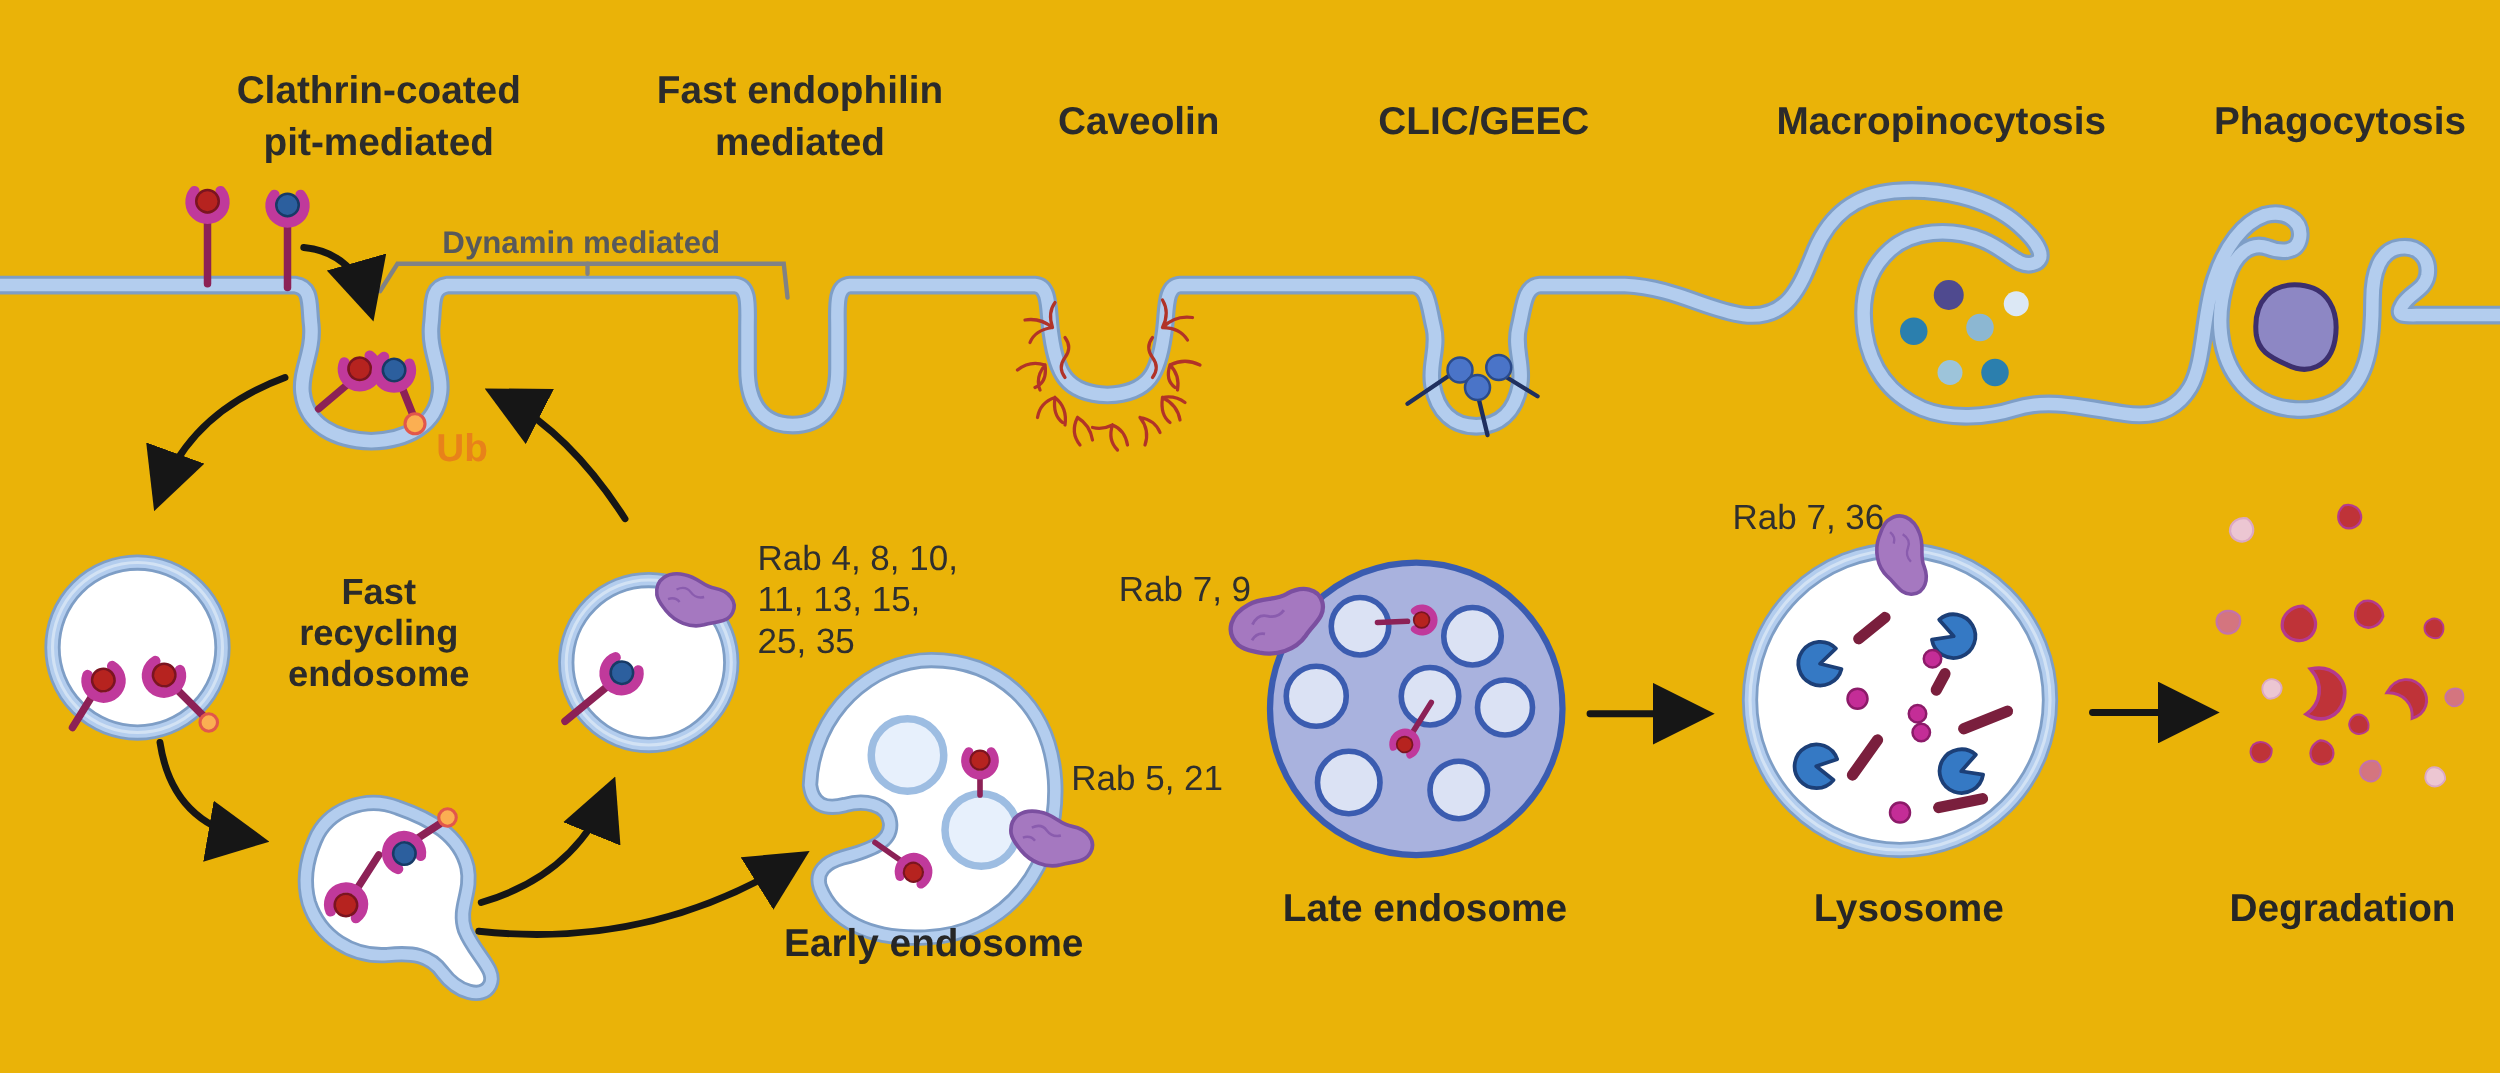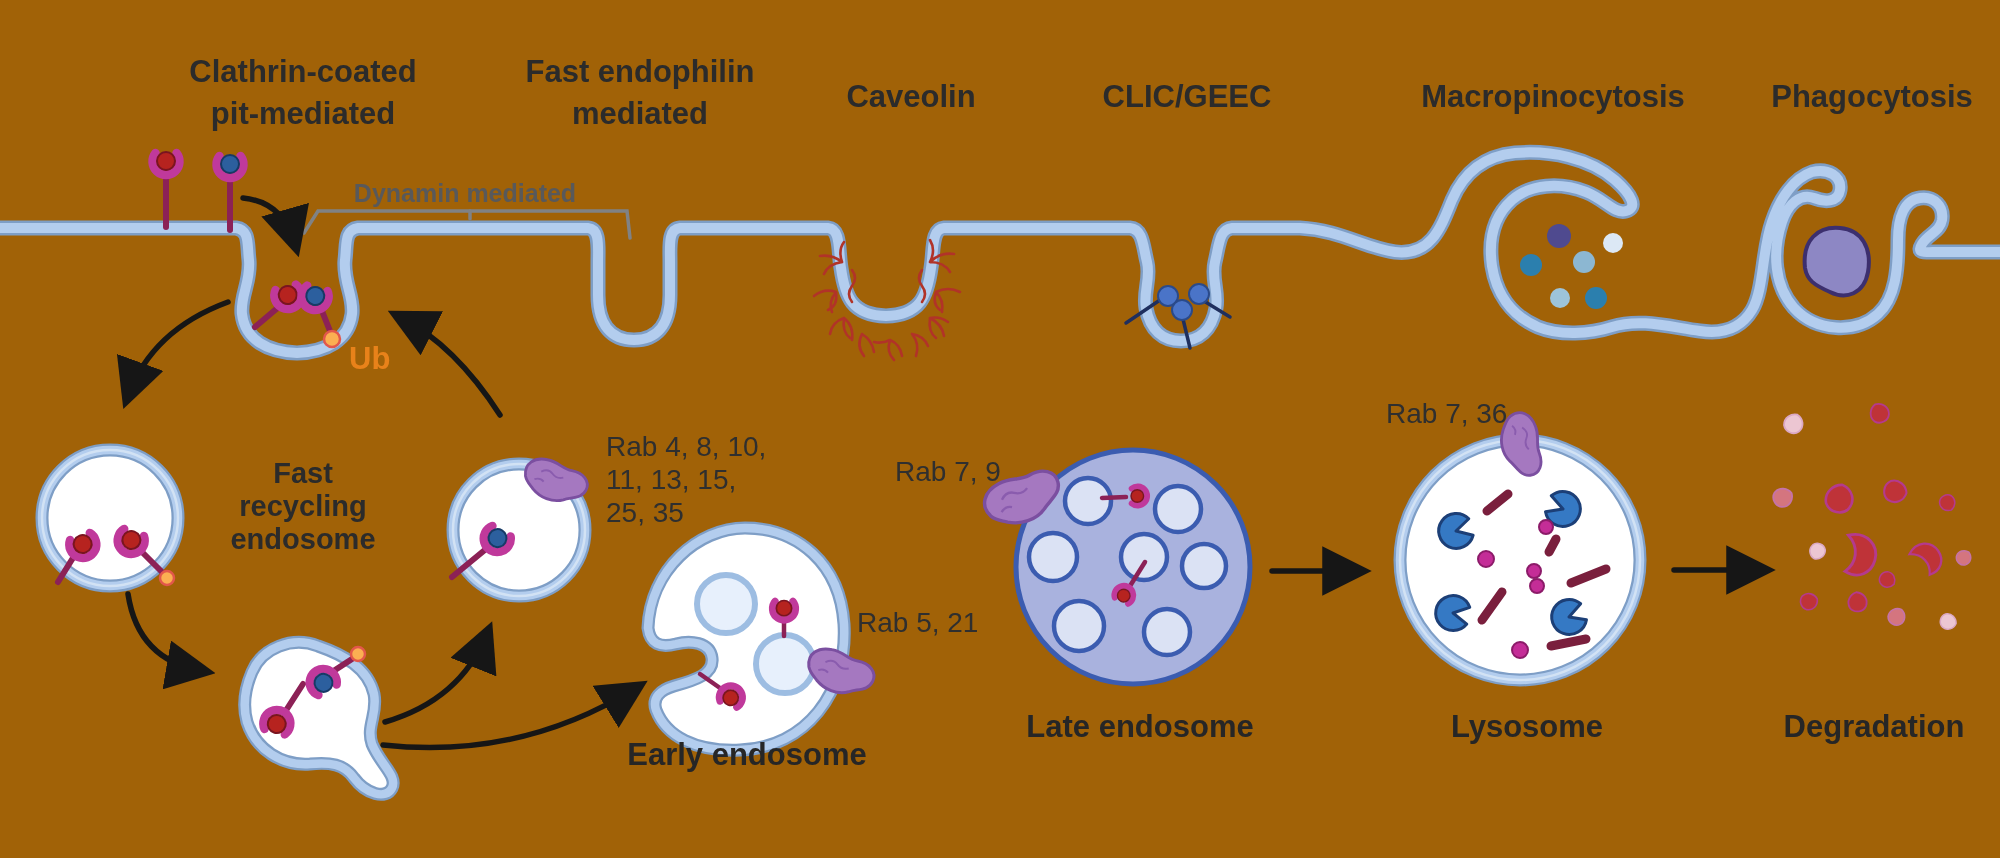--- a/index.html
+++ b/index.html
@@ -1,16 +1,16 @@
 <!DOCTYPE html>
 <html><head>
 <meta charset="utf-8">
 <style>
   html,body{margin:0;padding:0;background:#ffffff;}
-  .stage{position:relative;width:2000px;height:858px;background:#a16207;overflow:hidden;}
+  .stage{position:relative;width:2000px;height:858px;background:#eab308;overflow:hidden;}
   svg{display:block;}
   text{font-family:"Liberation Sans","DejaVu Sans",sans-serif;}
   .t-title{font-size:31px;font-weight:bold;fill:#2b2b2b;text-anchor:middle;}
   .t-org{font-size:31px;font-weight:bold;fill:#262626;text-anchor:middle;}
   .t-fast{font-size:29px;font-weight:bold;fill:#2b2b2b;text-anchor:middle;}
   .t-rab{font-size:28px;fill:#2f2f2f;text-anchor:start;}
   .t-dyn{font-size:25px;font-weight:bold;fill:#58595b;text-anchor:middle;}
   .t-ub{font-size:31px;font-weight:bold;fill:#e8821a;text-anchor:start;}
   .mem-outer{fill:none;stroke:#7e9ec6;stroke-width:15;stroke-linecap:round;stroke-linejoin:round;}
   .mem-mid{fill:none;stroke:#b3cdee;stroke-width:10;stroke-linecap:round;stroke-linejoin:round;}

